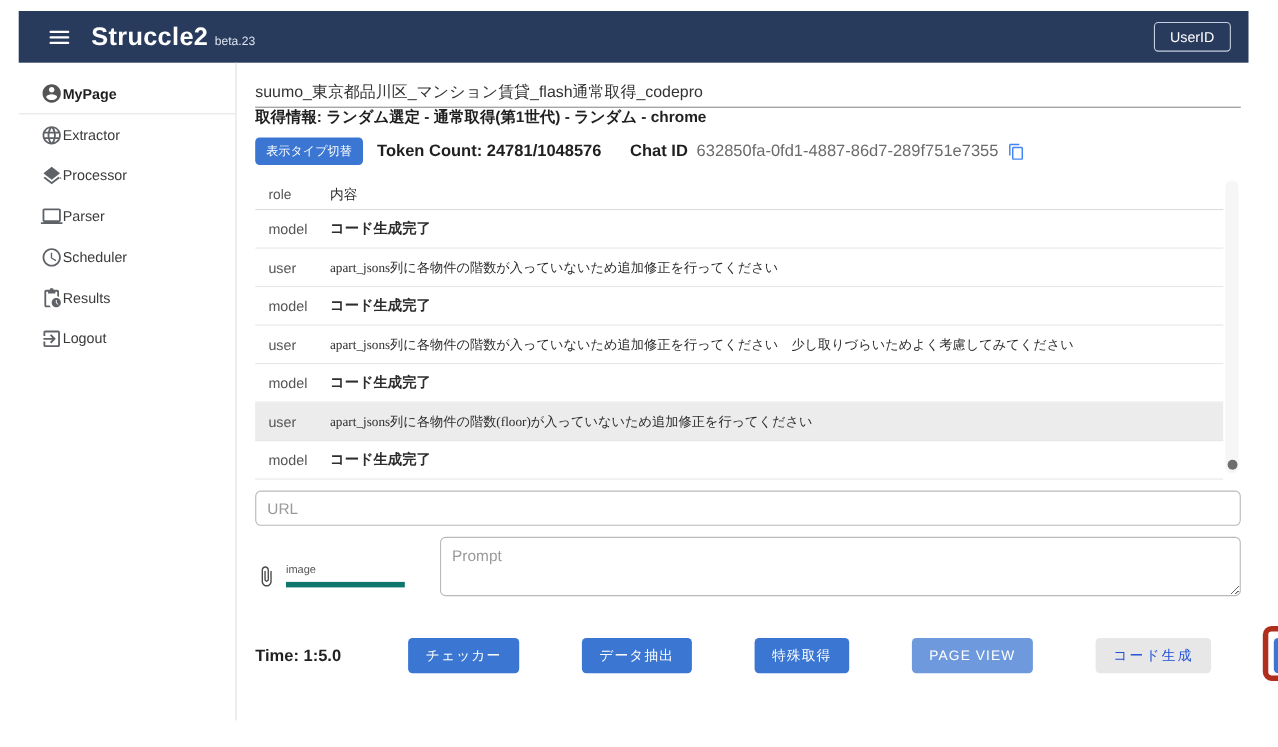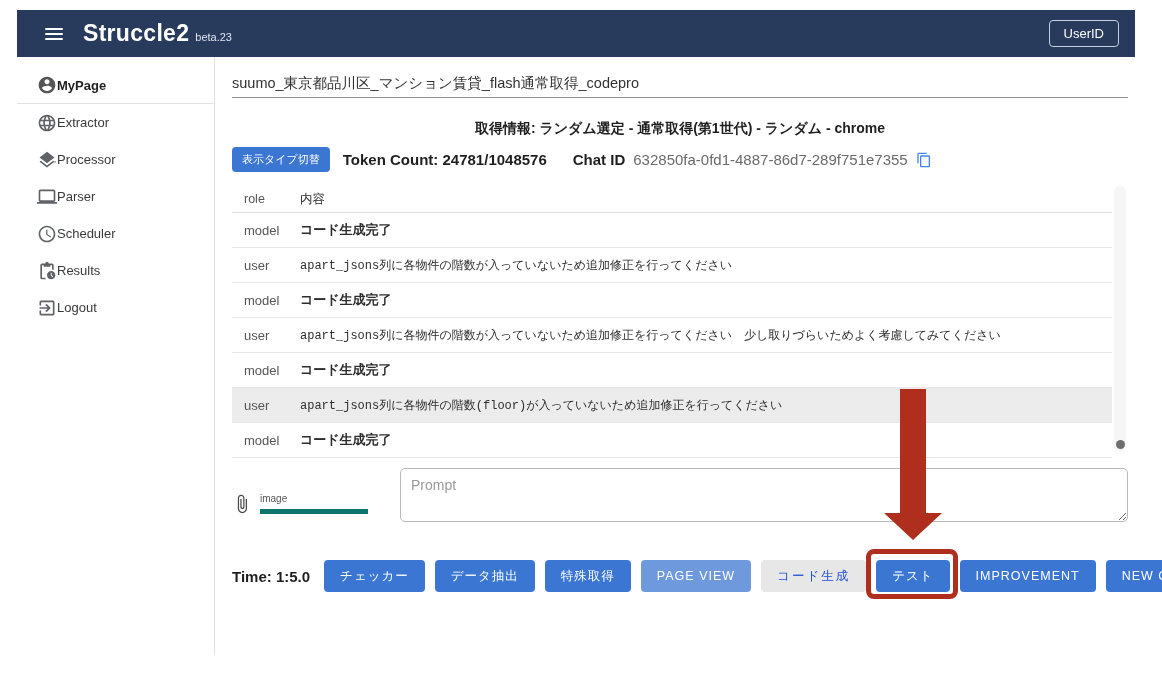--- a/index.html
+++ b/index.html
@@ -26,21 +26,21 @@
   .side-item .side-label { font-size:13px; color:#3a3a3a; }
   .side-item.active .side-label { font-weight:bold; color:#1f1f1f; }
   .side-item.active .side-icon svg { fill:#555; }
   .side-item.with-divider { border-bottom:1px solid #e3e3e3; }
 
   
   .main { position:absolute; left:232px; top:57px; width:896px; }
   .title-input { display:block; width:100%; border:none; border-bottom:1px solid #8f8f8f;
                  font-size:14.5px; color:#333; padding:0 0 6px 0; margin-top:18px; outline:none;
                  background:transparent; font-family:inherit; }
-  .info-line { margin-top:22px; font-weight:bold; font-size:14px; color:#1f1f1f;text-align:center; }
+  .info-line { font-weight:bold; font-size:14px; color:#1f1f1f; }
 
   .token-row { margin-top:9px; display:flex; align-items:center; font-size:15px; color:#1f1f1f; }
   .toggle-btn { background:#3b76d3; color:#fff; border:none; border-radius:4px; padding:5px 10px;
                 font-size:11px; cursor:pointer; font-family:inherit; }
   .token-group { margin-left:13px; font-weight:bold; }
   .chat-group { margin-left:26px; display:flex; align-items:center; }
   .chat-label { font-weight:bold; }
   .chat-value { color:#6b6b6b; margin-left:8px; }
   .copy-icon { width:16px; height:16px; margin-left:8px; cursor:pointer; display:inline-flex; }
   .copy-icon svg { width:16px; height:16px; fill:#4285f4; }
@@ -48,38 +48,38 @@
   
   .chat-table { position:relative; margin-top:14px; padding-right:16px; }
   .t-header { display:flex; height:27px; align-items:center; border-bottom:1px solid #dcdcdc;
               color:#757575; font-size:12.5px; }
   .t-row { display:flex; min-height:35px; align-items:center; border-bottom:1px solid #e7e7e7;
            font-size:13px; cursor:default; }
   .t-row.highlight { background:#ececec; }
   .col-role { width:56px; flex:none; padding-left:12px; color:#555; }
   .col-content { flex:1; padding-left:12px; color:#2d2d2d; }
   .col-content.bold { font-weight:bold; }
-  .col-content.mono { font-family:Liberation Mono, monospace; font-size:12px; }
+  .col-content.mono { font-family:Liberation Serif, serif; font-size:12px; }
   .sb-track { position:absolute; right:2px; top:0; bottom:6px; width:12px; background:#f6f6f6; border-radius:6px; }
   .sb-thumb { position:absolute; bottom:3px; left:1.5px; width:9px; height:9px; border-radius:50%; background:#6e6e6e; cursor:pointer; }
 
   
   .url-input { margin-top:10px; width:100%; height:32px; border:1px solid #b9b9b9; border-radius:5px;
                padding:0 10px; font-size:14px; color:#333; font-family:inherit; outline:none; }
   .url-input::placeholder, .prompt-input::placeholder { color:#9a9a9a; }
   .attach-row { margin-top:10px; display:flex; align-items:flex-end; }
   .attach-left { display:flex; align-items:flex-end; gap:8px; margin-bottom:8px; }
   .clip-icon { width:20px; height:20px; display:inline-flex; cursor:pointer; }
   .clip-icon svg { width:20px; height:20px; fill:#4a4a4a; }
   .image-field { width:108px; border-bottom:5px solid #0f766e; padding-bottom:5px; font-size:10px; color:#555; cursor:pointer; }
   .prompt-input { margin-left:32px; flex:1; height:54px; border:1px solid #b9b9b9; border-radius:5px;
                   padding:8px 10px; font-size:14px; color:#333; resize:both; font-family:inherit; outline:none; }
 
   
-  .action-row { margin-top:38px; display:flex; align-items:center; }
+  .action-row { margin-top:38px; display:flex; align-items:center;gap:47px; }
   .time-label { font-weight:bold; font-size:15px; color:#1f1f1f; margin-right:14px; white-space:nowrap; }
   .btn-wrap { position:relative; display:inline-block; margin-right:10px; }
   .action-btn { background:#3b76d3; color:#fff; border:none; border-radius:4px; height:32px;
                 padding:0 16px; font-size:12.5px; letter-spacing:1px; cursor:pointer;
                 font-family:inherit; white-space:nowrap; }
   .action-btn.btn-light { background:#6e9add; }
   .action-btn.btn-disabled { background:#e7e7e7; color:#1d4ed8; cursor:default; letter-spacing:2px; }
 
   
   .anno-ring { display:none; position:absolute; left:-10px; right:-8px; top:-11px; bottom:-7px;
@@ -242,20 +242,21 @@
         <div class="t-row">
           <span class="col-role">model</span>
           <span class="col-content bold">コード生成完了</span>
         </div>
 
       <div class="sb-track">
         <div class="sb-thumb"></div>
       </div>
     </div>
 
+    <input class="url-input" type="text" placeholder="URL" style="">
 
     <div class="attach-row">
       <div class="attach-left">
         <span class="clip-icon">
           <svg viewBox="0 0 24 24">
               <path d="M16.5 6v11.5c0 2.21-1.79 4-4 4s-4-1.79-4-4V5c0-1.38 1.12-2.5 2.5-2.5s2.5 1.12 2.5 2.5v10.5c0 .55-.45 1-1 1s-1-.45-1-1V6H10v9.5c0 1.38 1.12 2.5 2.5 2.5s2.5-1.12 2.5-2.5V5c0-2.21-1.79-4-4-4S7 2.79 7 5v12.5c0 3.04 2.46 5.5 5.5 5.5s5.5-2.46 5.5-5.5V6h-1.5z"></path>
             </svg>
         </span>
         <span class="image-field">image</span>
       </div>

